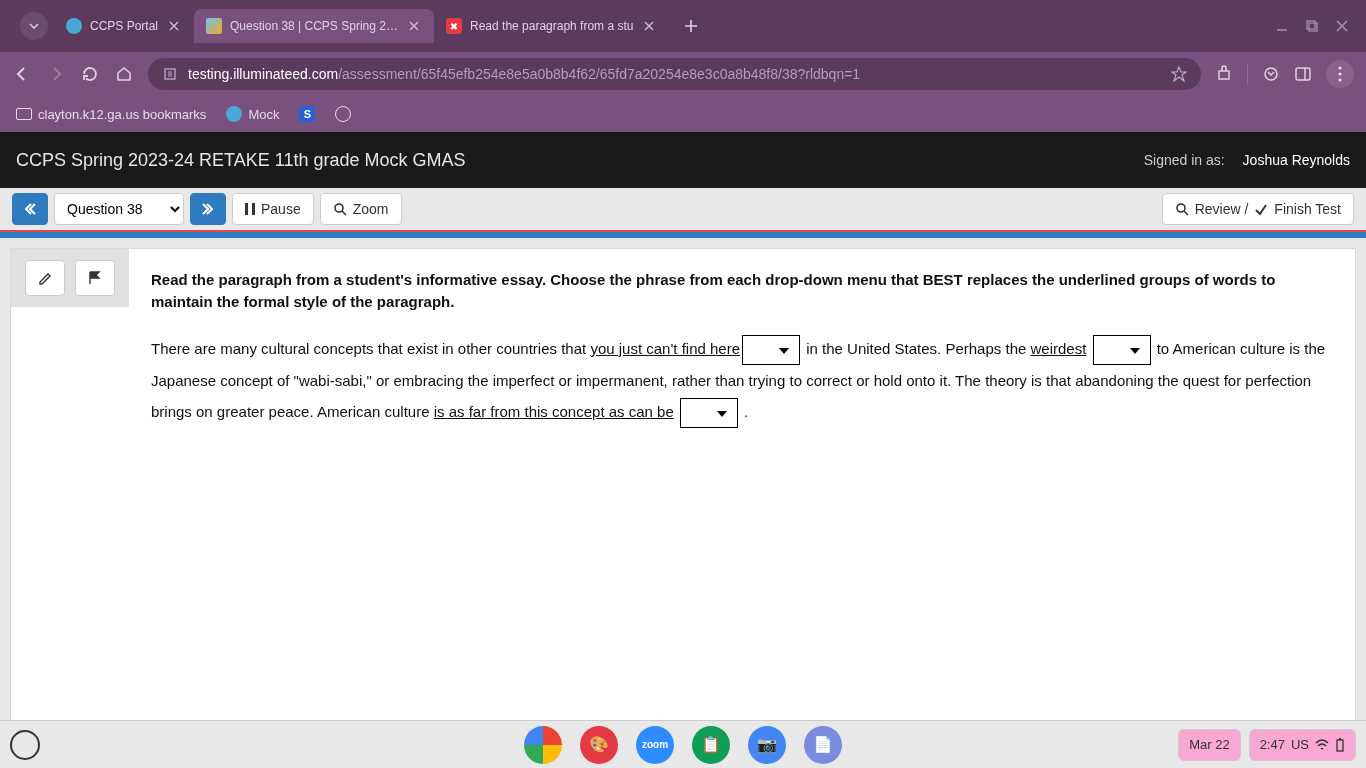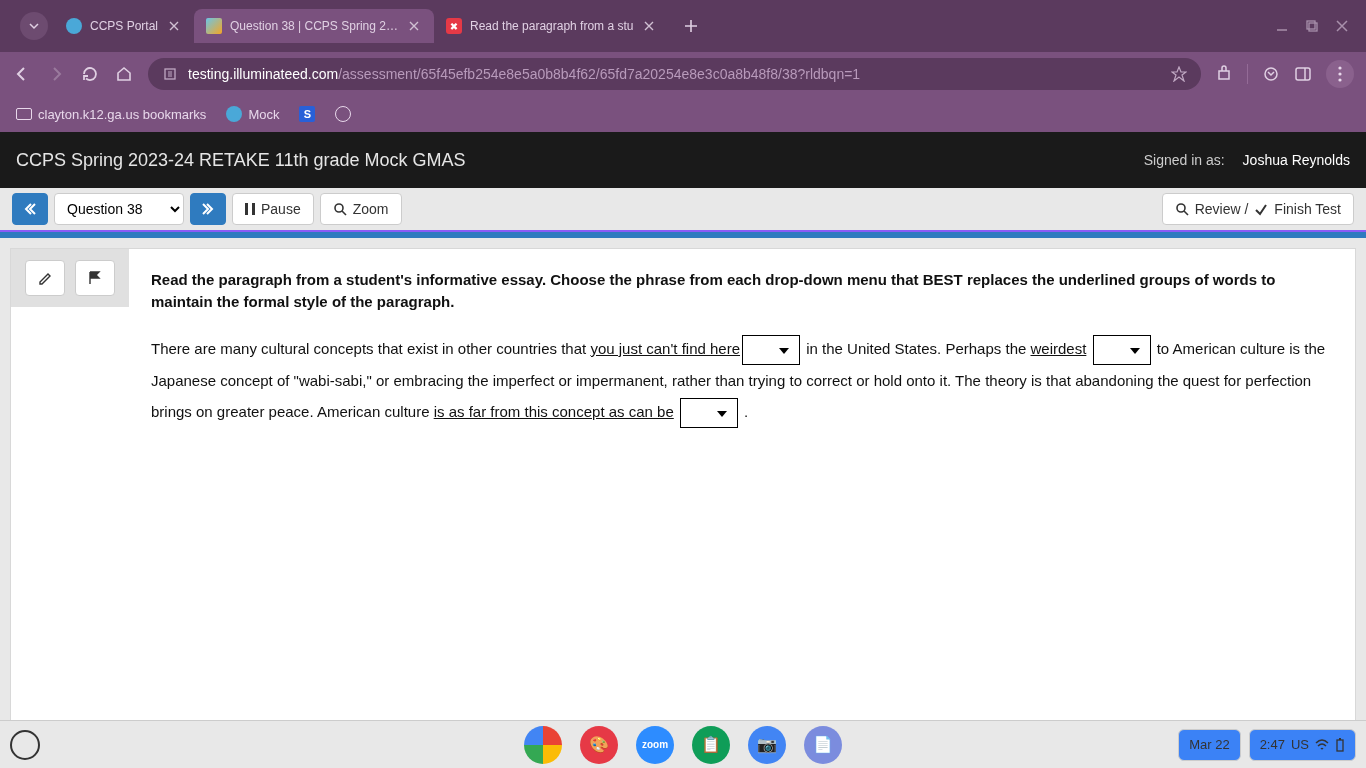--- a/index.html
+++ b/index.html
@@ -40,21 +40,21 @@
 .bm-ico.home { background: #4aa8d8; border-radius: 50%; }
 .bm-ico.s { background: #2860d8; color: #fff; font-weight: bold; }
 .bm-ico.globe { border: 1.5px solid #e8d8eb; border-radius: 50%; }
 
 
 .assess-header { background: #1a1a1a; color: #e5e5e5; height: 56px; display: flex; align-items: center; padding: 0 16px; font-size: 18px; }
 .assess-title { font-weight: 400; }
 .signed-in { margin-left: auto; font-size: 14px; color: #ccc; }
 .signed-in-name { margin-left: 14px; color: #fff; }
 
-.toolbar { background: #e8e8e8; height: 44px; display: flex; align-items: center; padding: 0 12px; gap: 6px; border-bottom: 2px solid #8b5cf6; }
+.toolbar { background: #e8e8e8; height: 44px; display: flex; align-items: center; padding: 0 12px; gap: 6px; border-bottom: 2px solid #ef4444; }
 .tb-btn { height: 32px; border: 1px solid #ccc; background: #fff; border-radius: 4px; display: flex; align-items: center; padding: 0 12px; gap: 6px; font-size: 14px; cursor: pointer; color: #333; }
 .tb-btn.blue { background: #2f7bbf; border-color: #2f7bbf; color: #fff; padding: 0 10px; }
 .tb-select { height: 32px; border: 1px solid #ccc; background: #fff; border-radius: 4px; padding: 0 8px; font-size: 14px; min-width: 130px; }
 .tb-spacer { flex: 1; }
 
 .progress-strip { height: 6px; background: #2f7bbf; width: 100%; }
 
 .content-wrap { background: #e8e8e8; height: 502px; padding: 10px; }
 .content-card { background: #fff; height: 100%; border: 1px solid #d8d8d8; display: flex; flex-direction: row; }
 .card-header { background: #e0e0e0; height: 58px; display: flex; align-items: center; justify-content: flex-end; padding: 0 14px; gap: 10px; }
@@ -68,21 +68,21 @@
 
 .footer { background: #e8e8e8; height: 36px; display: flex; align-items: center; padding: 0 14px; font-size: 13px; color: #333; gap: 6px; }
 .footer-feather { width: 14px; height: 14px; background: linear-gradient(135deg, #6bc5e8, #8bc34a); border-radius: 2px; }
 
 
 .os-shelf { position: absolute; bottom: 0; left: 0; right: 0; height: 48px; background: #e8e8e8; border-top: 1px solid #ccc; display: flex; align-items: center; padding: 0 10px; }
 .shelf-left { width: 30px; height: 30px; border-radius: 50%; border: 2px solid #333; cursor: pointer; }
 .shelf-apps { position: absolute; left: 50%; transform: translateX(-50%); display: flex; gap: 18px; align-items: center; }
 .app-ico { width: 38px; height: 38px; border-radius: 50%; display: flex; align-items: center; justify-content: center; font-size: 16px; color: #fff; cursor: pointer; }
 .shelf-right { margin-left: auto; display: flex; align-items: center; gap: 8px; }
-.status-pill { background: #3b82f6; border-radius: 6px; height: 32px; padding: 0 10px; display: flex; align-items: center; font-size: 13px; color: #333; gap: 6px; border: 1px solid #ccc; }
+.status-pill { background: #f9a8d4; border-radius: 6px; height: 32px; padding: 0 10px; display: flex; align-items: center; font-size: 13px; color: #333; gap: 6px; border: 1px solid #ccc; }
 
 svg { display: block; }
 </style>
 </head>
 <body>
 
 <div class="browser-chrome">
   <div class="tab-row">
     <div class="tab-menu-btn">
       <svg width="12" height="12" viewBox="0 0 12 12">

